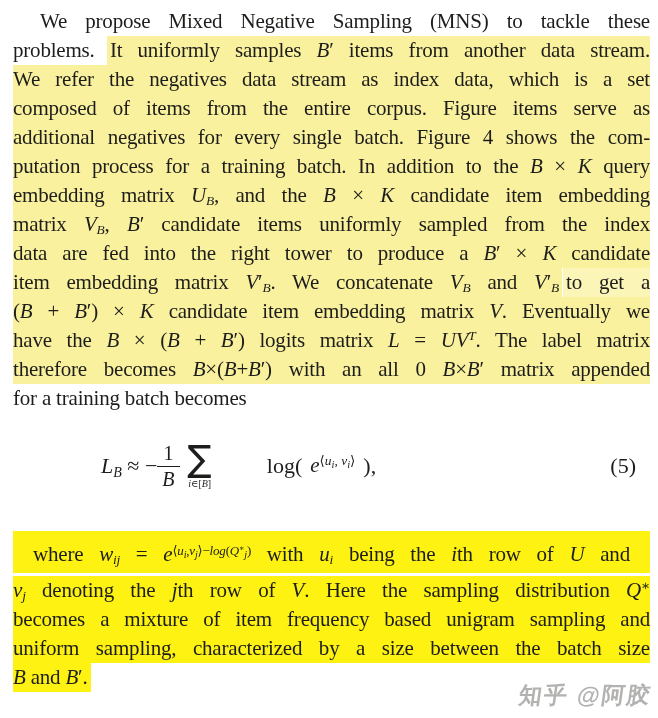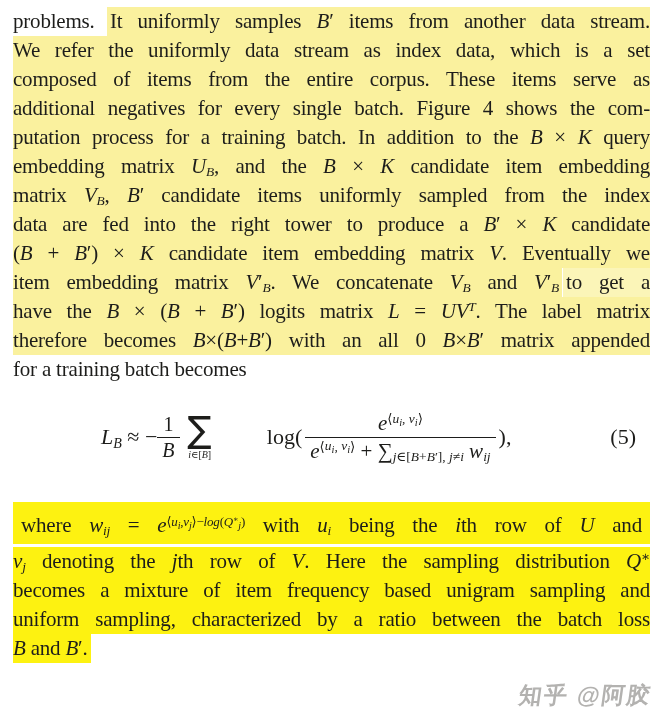--- a/index.html
+++ b/index.html
@@ -51,75 +51,75 @@
   .sum .under{font-size:10px;line-height:14px;margin-top:1px;}
   .eq-log{margin-right:2px;white-space:nowrap;margin-left:48px;}
   .eq-close{margin-left:2px;white-space:nowrap;}
   .eq-number{margin-left:auto;white-space:nowrap;}
 
   .para2{margin-top:6px;}
   .tallline{
     height:42px;line-height:46px;font-size:21px;letter-spacing:-0.2px;
     background:var(--hl-bright);margin-bottom:3px;
     text-align:justify;text-align-last:justify;white-space:nowrap;overflow:hidden;
-    padding:0 8px;
+    padding:0 20px;
   }
   .tallline sup{vertical-align:0.5em;font-size:62%;}
 
   .watermark{
     position:absolute;right:6px;bottom:7px;z-index:5;
     font-family:"Liberation Sans","DejaVu Sans",sans-serif;
     font-size:23px;font-weight:bold;letter-spacing:2px;
     color:var(--wm);transform:skewX(-8deg);
     text-shadow:-1px -1px 0 #fff,1px -1px 0 #fff,-1px 1px 0 #fff,1px 1px 0 #fff,0 0 3px #ffffff;
   }
 </style>
 </head>
 <body>
 
 <div class="doc">
 
   <div class="para">
+    <div class="line first"><span>We propose Mixed Negative Sampling (MNS) to tackle these</span></div>
     <div class="line"><span>problems. </span><span class="hl">It uniformly samples <i>B</i>′ items from another data stream.</span></div>
-    <div class="line"><span class="hl">We refer the uniformly data stream as index data, which is a set</span></div>
-    <div class="line"><span class="hl">composed of items from the entire corpus. These items serve as</span></div>
+    <div class="line"><span class="hl">We refer the negatives data stream as index data, which is a set</span></div>
+    <div class="line"><span class="hl">composed of items from the entire corpus. Figure items serve as</span></div>
     <div class="line"><span class="hl">additional negatives for every single batch. Figure 4 shows the com-</span></div>
     <div class="line"><span class="hl">putation process for a training batch. In addition to the <i>B</i> × <i>K</i> query</span></div>
     <div class="line"><span class="hl">embedding matrix <i>U<sub>B</sub></i>, and the <i>B</i> × <i>K</i> candidate item embedding</span></div>
     <div class="line"><span class="hl">matrix <i>V<sub>B</sub></i>, <i>B</i>′ candidate items uniformly sampled from the index</span></div>
     <div class="line"><span class="hl">data are fed into the right tower to produce a <i>B</i>′ × <i>K</i> candidate</span></div>
+    <div class="line"><span class="hl">item embedding matrix <i>V</i>′<sub><i>B</i></sub>. We concatenate <i>V<sub>B</sub></i> and <i>V</i>′<sub><i>B</i></sub></span><span class="gapspace"></span><span class="hl pale2">to get a</span></div>
     <div class="line"><span class="hl">(<i>B</i> + <i>B</i>′) × <i>K</i> candidate item embedding matrix <i>V</i>. Eventually we</span></div>
-    <div class="line"><span class="hl">item embedding matrix <i>V</i>′<sub><i>B</i></sub>. We concatenate <i>V<sub>B</sub></i> and <i>V</i>′<sub><i>B</i></sub></span><span class="gapspace"></span><span class="hl pale2">to get a</span></div>
     <div class="line"><span class="hl">have the <i>B</i> × (<i>B</i> + <i>B</i>′) logits matrix <i>L</i> = <i>UV</i><sup><i>T</i></sup>. The label matrix</span></div>
     <div class="line"><span class="hl">therefore becomes <i>B</i>×(<i>B</i>+<i>B</i>′) with an all 0 <i>B</i>×<i>B</i>′ matrix appended</span></div>
     <div class="line left"><span>for a training batch becomes</span></div>
   </div>
 
   <div class="equation">
     <span class="eq-lhs"><i>L<sub>B</sub></i> ≈ −</span>
     <span class="frac small">
       <span class="num">1</span>
       <span class="den"><i>B</i></span>
     </span>
     <span class="sum">
       <span class="sigma">∑</span>
       <span class="under"><i>i</i>∈[<i>B</i>]</span>
     </span>
     <span class="eq-log">log(</span>
     <span class="frac big">
       <span class="num"><i>e</i><sup>⟨<i>u<sub>i</sub></i>, <i>v<sub>i</sub></i>⟩</sup></span>
-      <span class="den"><i>e</i><sup>⟨<i>u<sub>i</sub></i>, <i>v<sub>i</sub></i>⟩</sup> + ∑<sub><i>j</i>∈[<i>B</i>+<i>B</i>′], <i>j</i>≠<i>i</i></sub> <i>w<sub>ij</sub></i></span>
     </span>
     <span class="eq-close">),</span>
     <span class="eq-number">(5)</span>
   </div>
 
   <div class="para para2">
     <div class="tallline"><span>where <i>w<sub>ij</sub></i> = <i>e</i><sup>⟨<i>u<sub>i</sub></i>,<i>v<sub>j</sub></i>⟩−<i>log</i>(<i>Q</i><sup>∗</sup><sub><i>j</i></sub>)</sup> with <i>u<sub>i</sub></i> being the <i>i</i>th row of <i>U</i> and</span></div>
     <div class="line"><span class="hl bright"><i>v<sub>j</sub></i> denoting the <i>j</i>th row of <i>V</i>. Here the sampling distribution <i>Q</i><sup>∗</sup></span></div>
     <div class="line"><span class="hl bright">becomes a mixture of item frequency based unigram sampling and</span></div>
-    <div class="line"><span class="hl bright">uniform sampling, characterized by a ratio between the batch loss</span></div>
+    <div class="line"><span class="hl bright">uniform sampling, characterized by a size between the batch size</span></div>
     <div class="line left"><span class="hl bright"><i>B</i> and <i>B</i>′.</span></div>
   </div>
 
 </div>
 
 <div class="watermark">知乎 @阿胶</div>
 
 </body></html>

